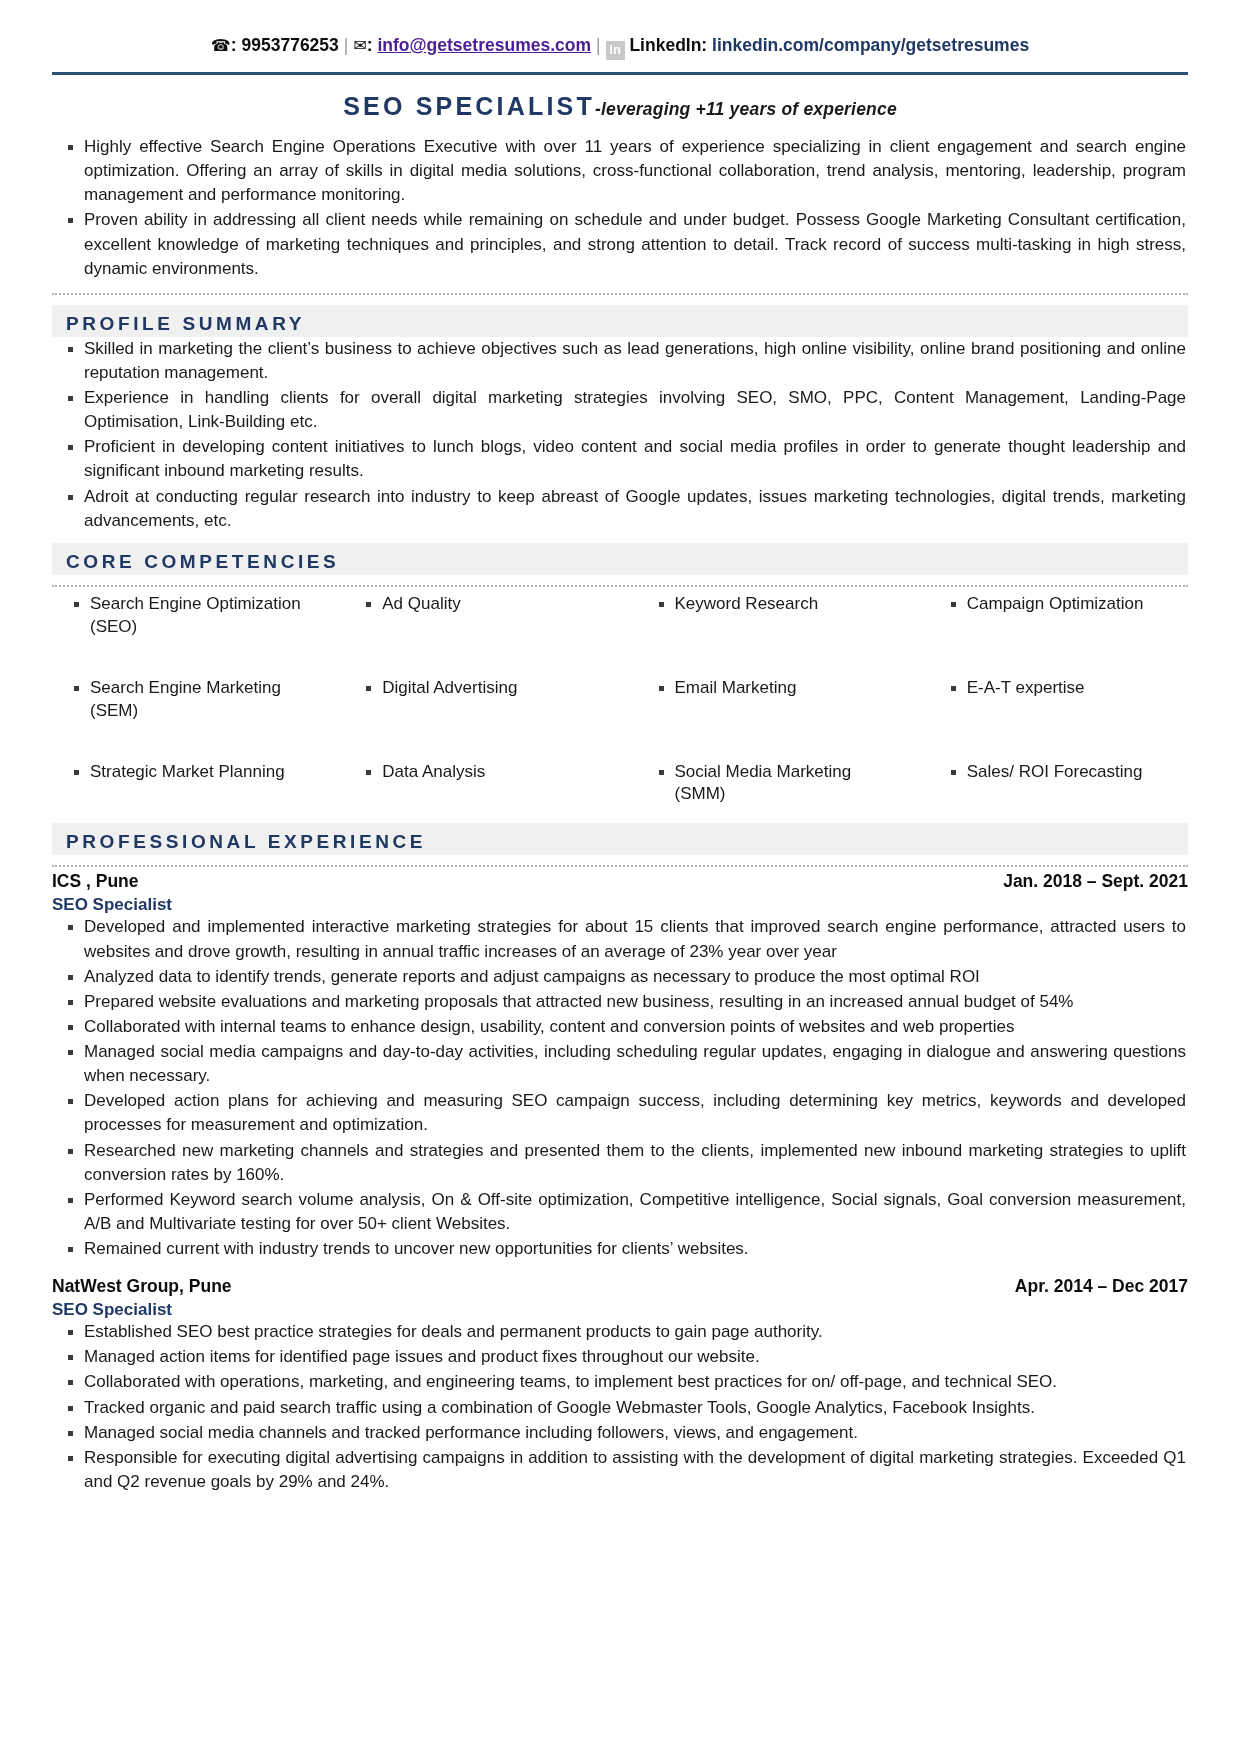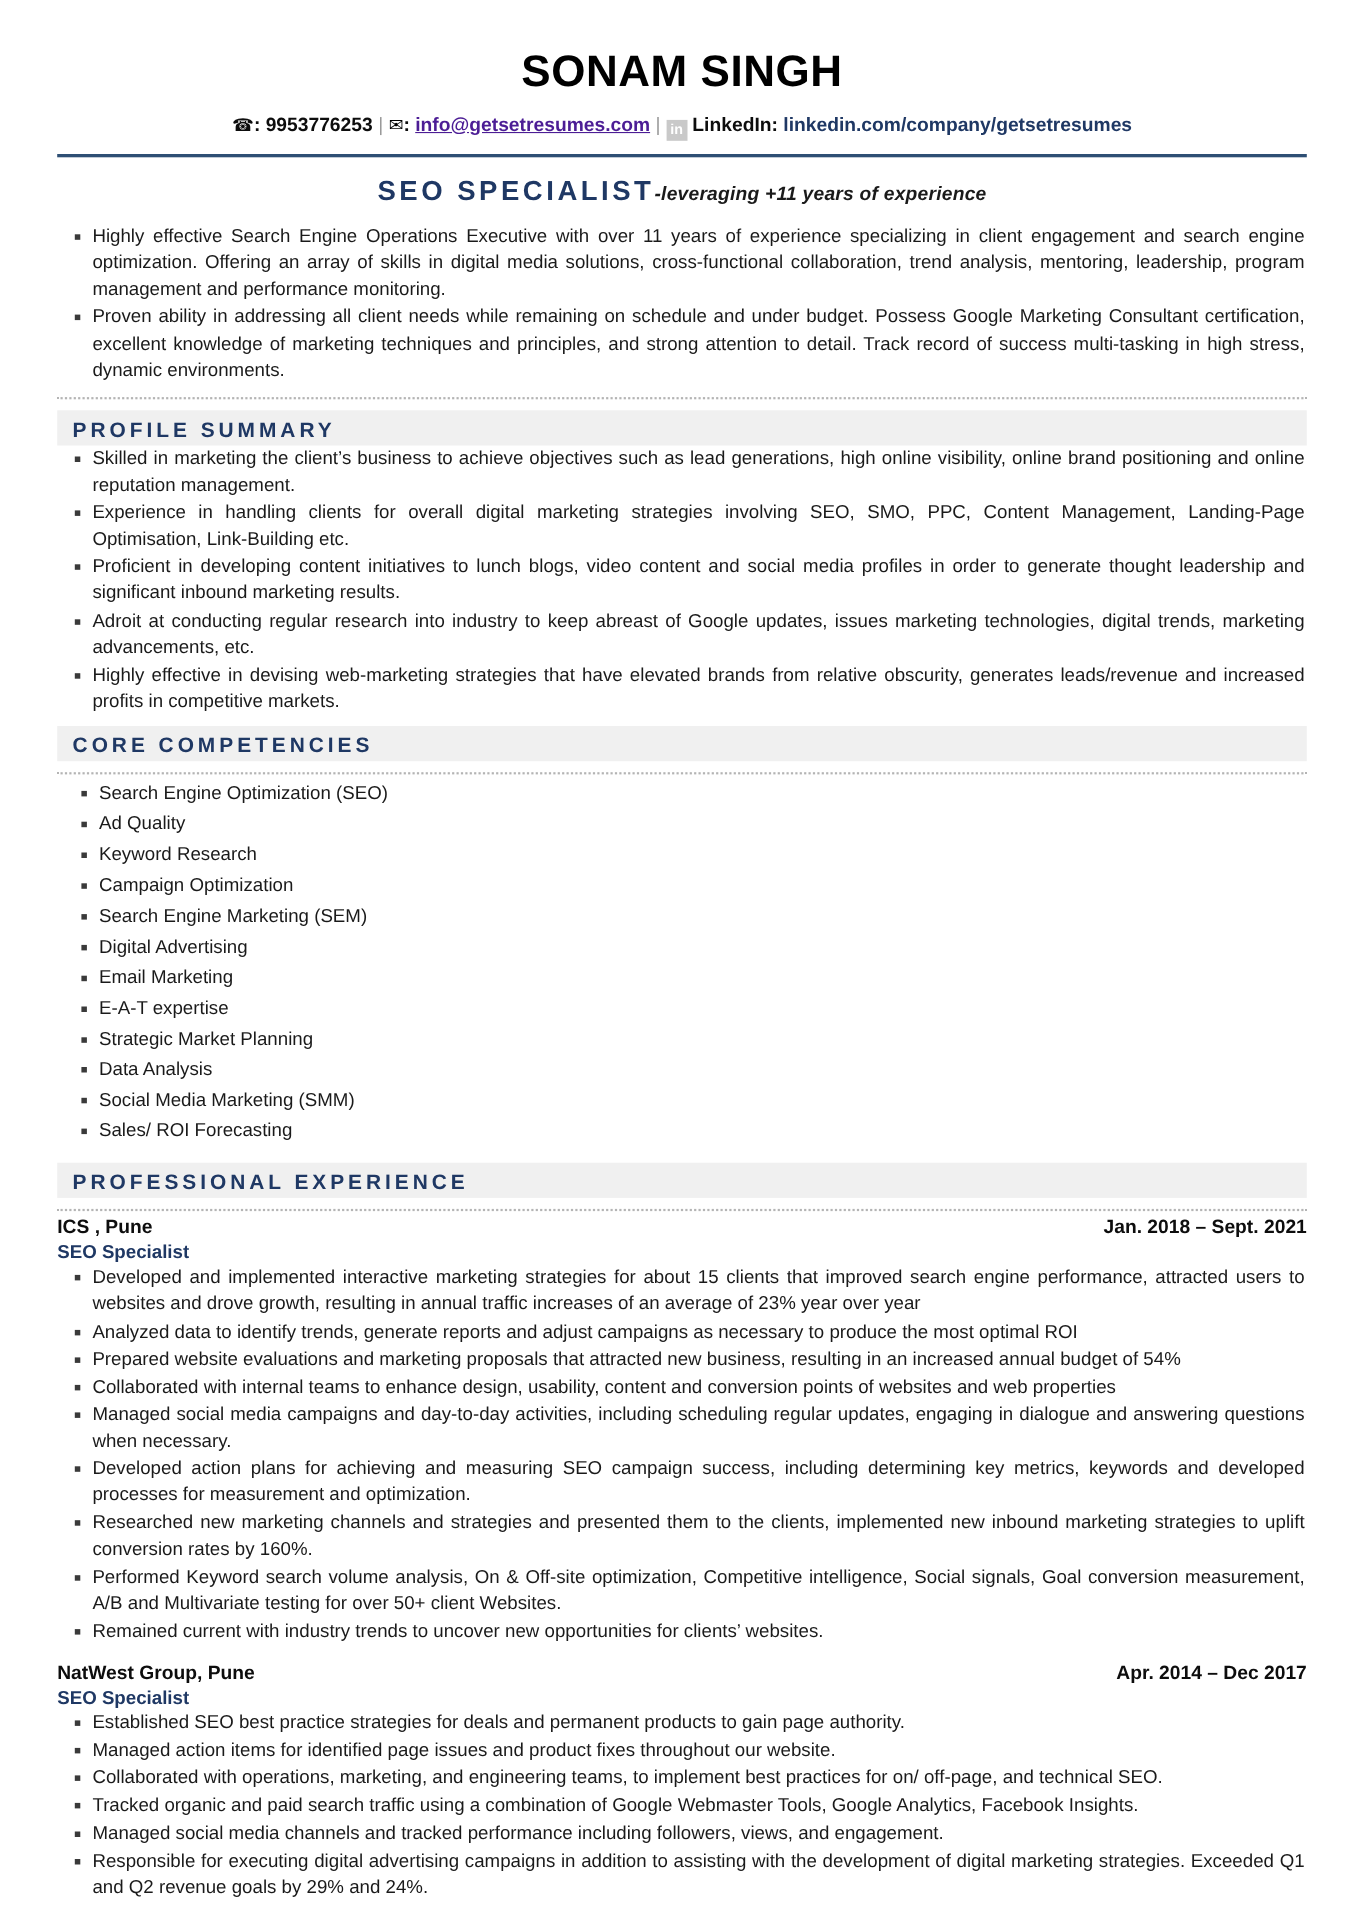--- a/index.html
+++ b/index.html
@@ -149,24 +149,25 @@
     font-size: 19px;
     font-weight: bold;
     color: #1f3864;
     letter-spacing: 3.6px;
   }
   .section-body { padding-top: 0; }
 
   
   .comp-grid {
     display: grid;
-    grid-template-columns: 1fr;
+    grid-template-columns: 1fr 1fr 1fr 1fr;
     column-gap: 10px;
     row-gap: 0;
     padding: 6px 0 2px 0;
+    gap: 33px;
   }
   .comp-item {
     position: relative;
     padding-left: 38px;
     font-size: 17px;
     line-height: 1.35;
     margin-bottom: 5px;
     color: #1a1a1a;
   }
   .comp-item::before {
@@ -207,21 +208,20 @@
   .job-bullets > li { margin-bottom: 2px; }
 
   .spacer-sm { height: 10px; }
 </style>
 </head>
 <body>
 
 <div class="page">
 
   <div>
-    <div class="name">SONAM SINGH</div>
 
     <div class="contact-line">
       <span class="phone-glyph">☎</span><span>: 9953776253</span><span class="sep">|</span><span class="mail-glyph">✉</span><span>:</span>
       <a href="#">info@getsetresumes.com</a><span class="sep">|</span><span class="li-badge">in</span>
       <span>LinkedIn:</span>
       <a class="link-plain" href="#">linkedin.com/company/getsetresumes</a>
     </div>
 
     <div class="rule-thick"></div>
   </div>
@@ -241,21 +241,20 @@
 
   <div class="section-head">
     <span class="txt">PROFILE SUMMARY</span>
   </div>
   <div class="section-body">
     <ul class="bul justify">
       <li>Skilled in marketing the client’s business to achieve objectives such as lead generations, high online visibility, online brand positioning and online reputation management.</li>
       <li>Experience in handling clients for overall digital marketing strategies involving SEO, SMO, PPC, Content Management, Landing-Page Optimisation, Link-Building etc.</li>
       <li>Proficient in developing content initiatives to lunch blogs, video content and social media profiles in order to generate thought leadership and significant inbound marketing results.</li>
       <li>Adroit at conducting regular research into industry to keep abreast of Google updates, issues marketing technologies, digital trends, marketing advancements, etc.</li>
-      <li>Highly effective in devising web-marketing strategies that have elevated brands from relative obscurity, generates leads/revenue and increased profits in competitive markets.</li>
     </ul>
   </div>
 
   <div class="section-head">
     <span class="txt">CORE COMPETENCIES</span>
   </div>
   <div class="dotted"></div>
   <div class="comp-grid">
     <div class="comp-item">Search Engine Optimization (SEO)</div>
     <div class="comp-item">Ad Quality</div>

